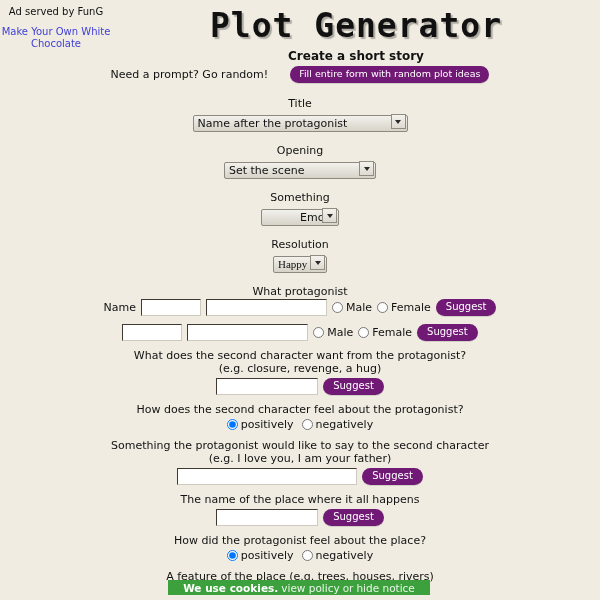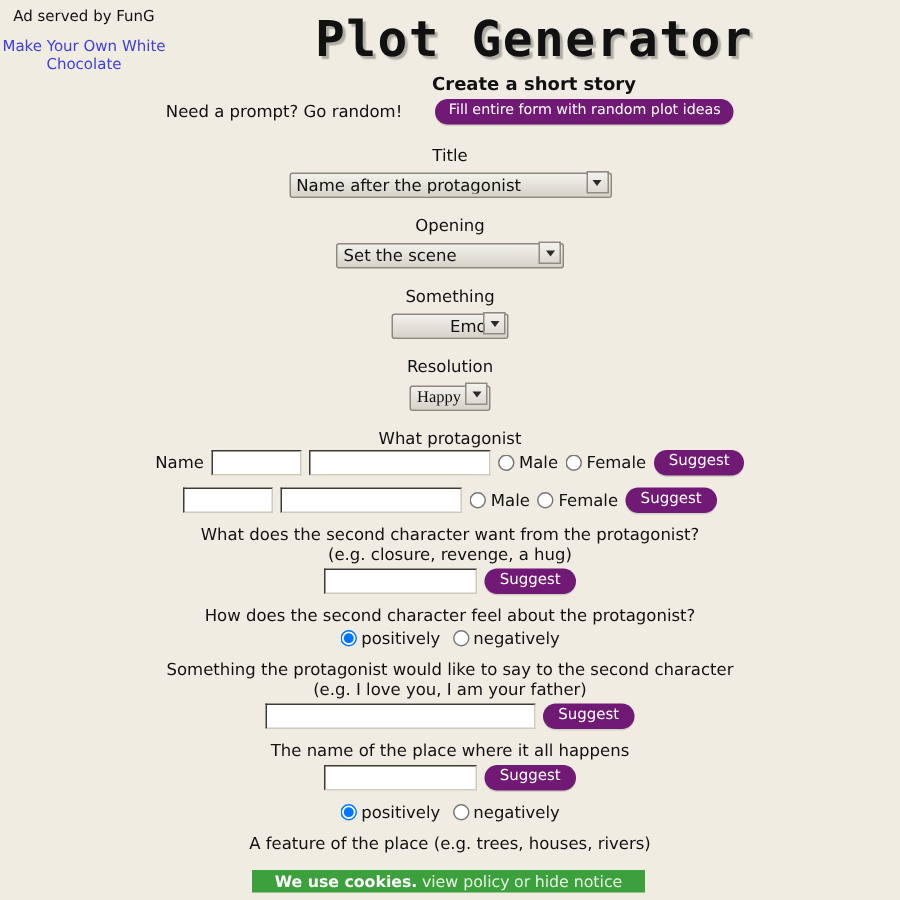--- a/index.html
+++ b/index.html
@@ -376,20 +376,21 @@
 
     <div class="section-tight">
       <div class="q-text">The name of the place where it all happens</div>
       <div class="inline" style="margin-top:3px;">
         <input class="txt w-place" type="text" value="" style="">
         <button class="btn-green btn-suggest">Suggest</button>
       </div>
     </div>
 
     <div class="section-tight">
+      <div class="q-text">How did the protagonist feel about the place?</div>
       <div class="inline gap-lg" style="margin-top:2px;">
         <label class="radio-opt">
           <input type="radio" name="feelpl" checked="" style="">
           <span>positively</span>
         </label>
         <label class="radio-opt">
           <input type="radio" name="feelpl" style="">
           <span>negatively</span>
         </label>
       </div>

